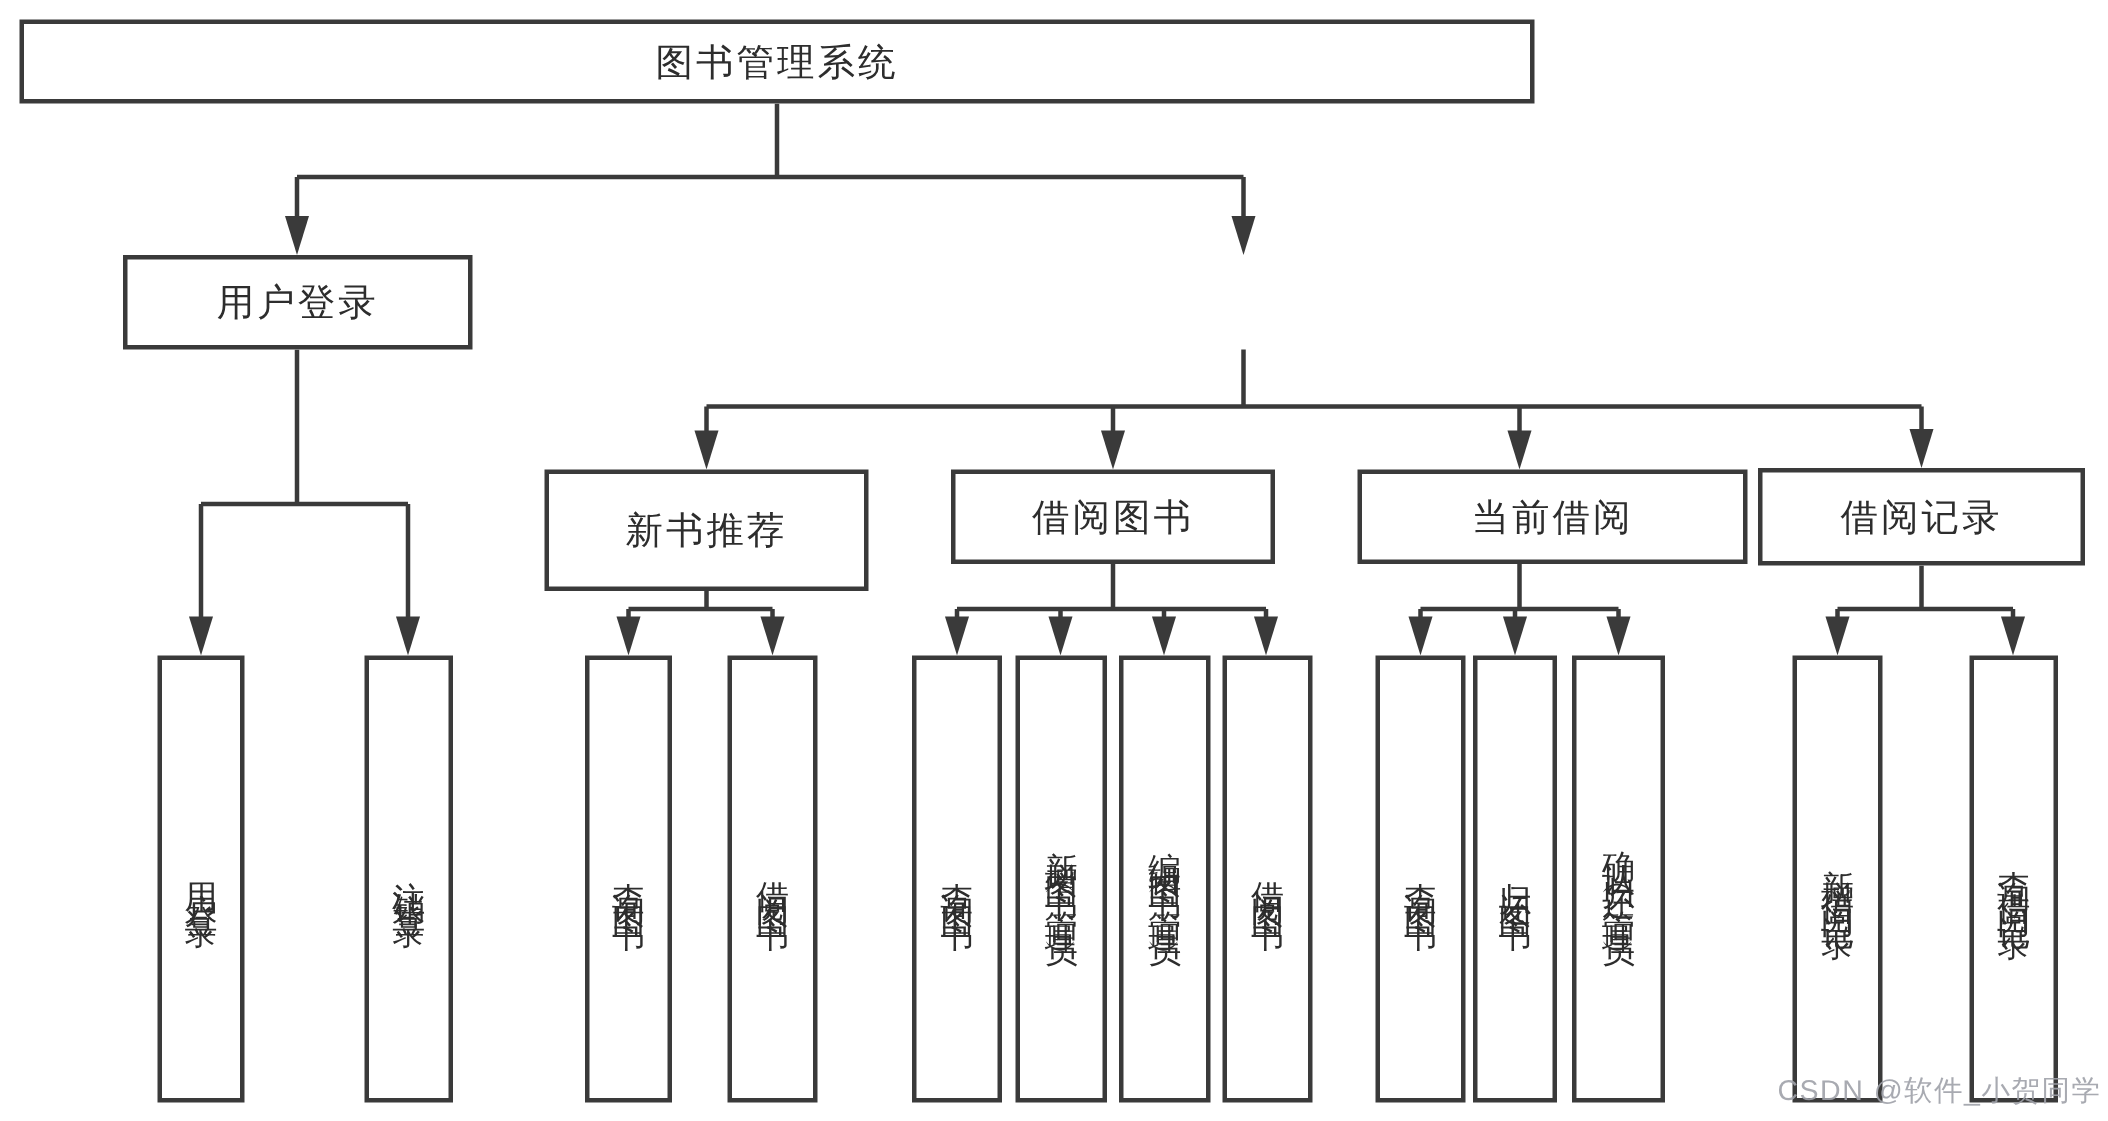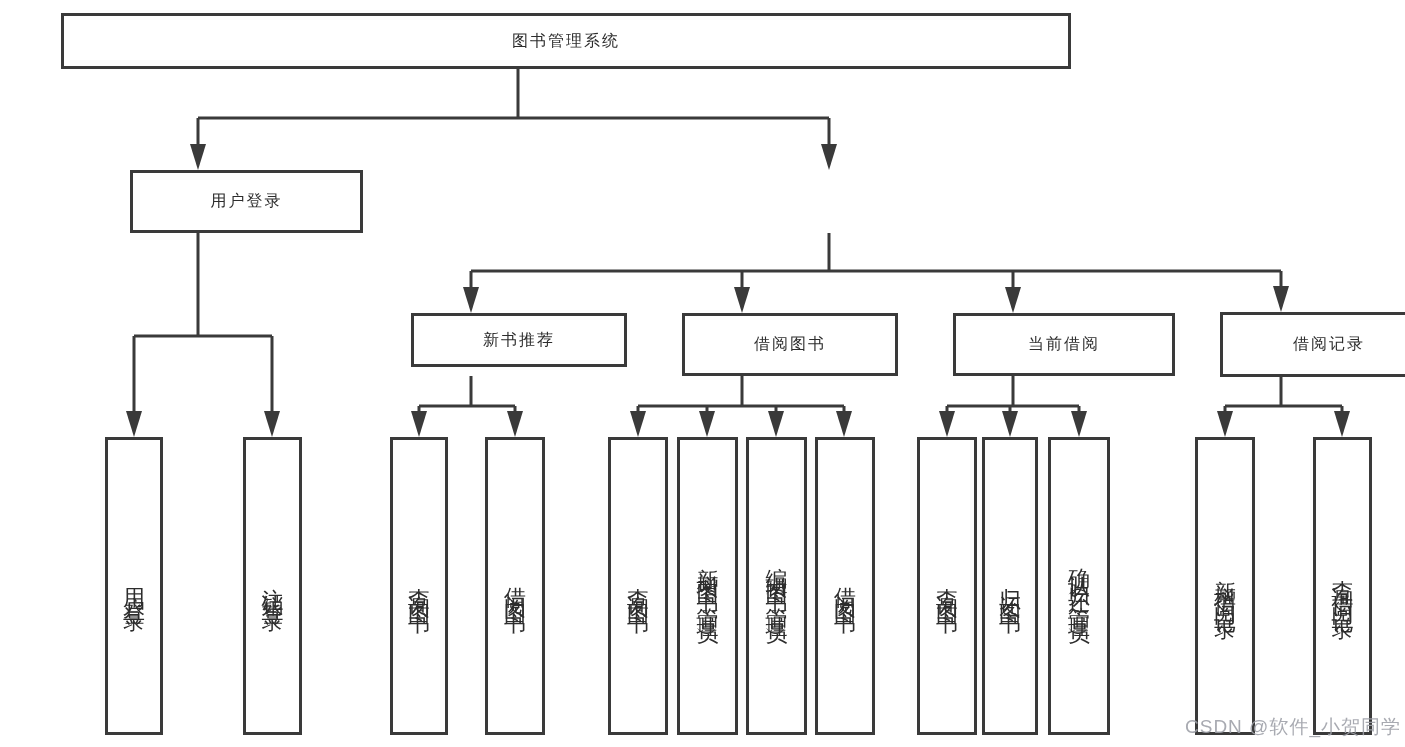--- a/index.html
+++ b/index.html
@@ -29,24 +29,23 @@
     box-sizing: border-box;
     background: #ffffff;
     border: 3px solid #3a3a3a;
     display: flex;
     align-items: center;
     justify-content: center;
     color: #2d2d2d;
     text-align: center;
   }
   .hnode {
-    font-size: 16px;
+    font-size: 25px;
     letter-spacing: 2px;
     white-space: nowrap;
-    margin-left: 48px;
   }
   .vnode {
     writing-mode: vertical-rl;
     text-orientation: mixed;
     font-size: 22px;
     letter-spacing: 8px;
     line-height: 1;
   }
   .watermark {
     position: absolute;
@@ -55,23 +54,23 @@
     font-size: 19px;
     letter-spacing: 1px;
     color: rgba(158, 161, 168, 0.9);
     white-space: nowrap;
     z-index: 5;
   }
   
   #n-root            { left: 13px;   top: 13px;  width: 1010px; height: 56px; }
   #n-user-login      { left: 82px;   top: 170px; width: 233px;  height: 63px; }
   #n-book-mgmt       { left: 712px;  top: 170px; width: 235px;  height: 63px; }
-  #n-new-book-rec    { left: 363px;  top: 313px; width: 216px;  height: 54px; }
+  #n-new-book-rec    { left: 363px;  top: 313px; width: 216px;  height: 81px; }
   #n-book-borrow     { left: 634px;  top: 313px; width: 216px;  height: 63px; }
-  #n-current-borrow  { left: 905px;  top: 313px; width: 222px;  height: 63px; }
+  #n-current-borrow  { left: 905px;  top: 313px; width: 260px;  height: 63px; }
   #n-borrow-records  { left: 1172px; top: 312px; width: 218px;  height: 65px; }
   .leaf { top: 437px; height: 298px; }
   #l-user-login      { left: 105px;  width: 58px; }
   #l-logout          { left: 243px;  width: 59px; }
   #l-query-book-1    { left: 390px;  width: 58px; }
   #l-borrow-book-1   { left: 485px;  width: 60px; }
   #l-query-book-2    { left: 608px;  width: 60px; }
   #l-add-book        { left: 677px;  width: 61px; }
   #l-edit-book       { left: 746px;  width: 61px; }
   #l-borrow-book-2   { left: 815px;  width: 60px; }

